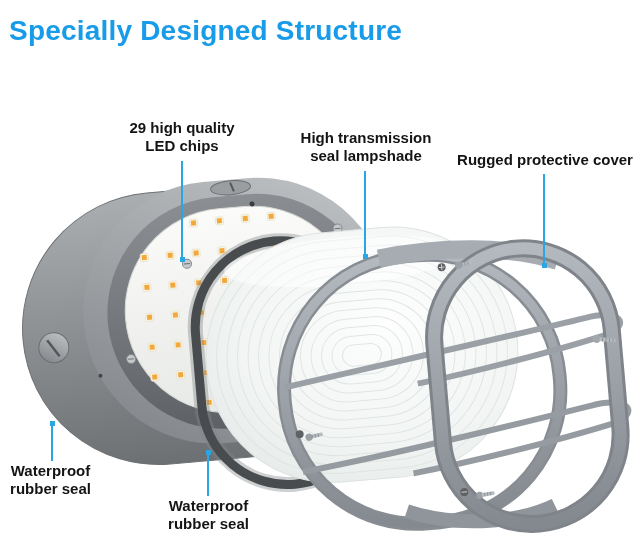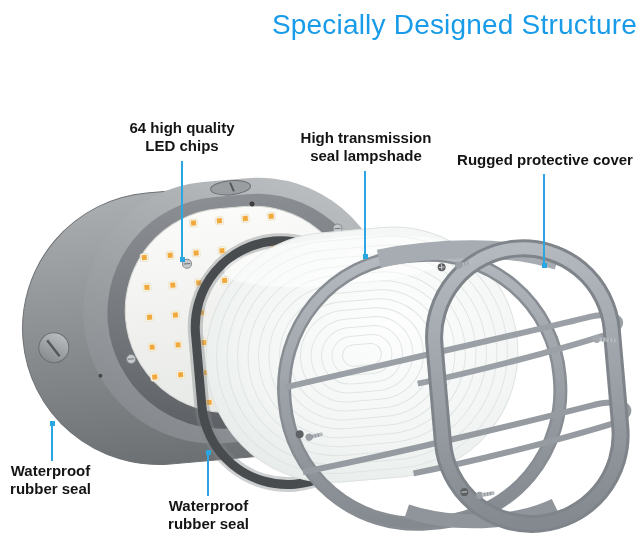--- a/index.html
+++ b/index.html
@@ -1,20 +1,20 @@
 <!DOCTYPE html>
 <html style="--background: #ffffff; --title-blue: #189be8; --leader-blue: #2aa7e2; --label-text: #141414; --housing-gray: #94979a; --cage-gray: #999fa5; --lampshade-white: #f3f5f4; --seal-dark: #494c4e; --led-amber: #f2a93c;"><head>
 <meta charset="utf-8">
 <style>
   html,body{margin:0;padding:0;background:var(--background,#fff);}
   .stage{position:relative;width:640px;height:540px;overflow:hidden;
          background:var(--background,#fff);
          font-family:"Liberation Sans",sans-serif;}
-  .title{position:absolute;left:0;right:0;top:6px;margin:3px;text-align:right;
-         font-size:28px;font-weight:400;letter-spacing:.2px;
+  .title{position:absolute;left:0;right:0;top:6px;margin:9px;text-align:left;
+         font-size:28px;font-weight:700;letter-spacing:.2px;
          color:var(--title-blue,#189be8);}
   .art{position:absolute;left:0;top:0;}
   .callout{position:absolute;text-align:center;white-space:pre-line;
            font-size:15px;line-height:1.2;font-weight:700;
            color:var(--label-text,#141414);}
   .leader{position:absolute;width:2px;background:var(--leader-blue,#2aa7e2);}
   .leader .dot{position:absolute;left:-1.5px;width:5px;height:5px;
                background:var(--leader-blue,#2aa7e2);}
   .dot-b{bottom:-2px;} .dot-t{top:-2px;}
 </style>
@@ -243,21 +243,21 @@
   <div class="leader" style="left:543px;top:174px;height:92px">
       <i class="dot dot-b"></i>
     </div>
   <div class="leader" style="left:51px;top:423px;height:38px">
       <i class="dot dot-t"></i>
     </div>
   <div class="leader" style="left:207px;top:452px;height:44px">
       <i class="dot dot-t"></i>
     </div>
 
-  <div class="callout" style="left:112px;top:119px;width:140px">64 high quality
+  <div class="callout" style="left:112px;top:119px;width:140px">29 high quality
 LED chips</div>
   <div class="callout" style="left:292px;top:129px;width:148px">High transmission
 seal lampshade</div>
   <div class="callout" style="left:440px;top:151px;width:210px">Rugged protective cover</div>
   <div class="callout" style="left:2px;top:462px;width:97px">Waterproof
 rubber seal</div>
   <div class="callout" style="left:160px;top:497px;width:97px">Waterproof
 rubber seal</div>
 </div>
 

